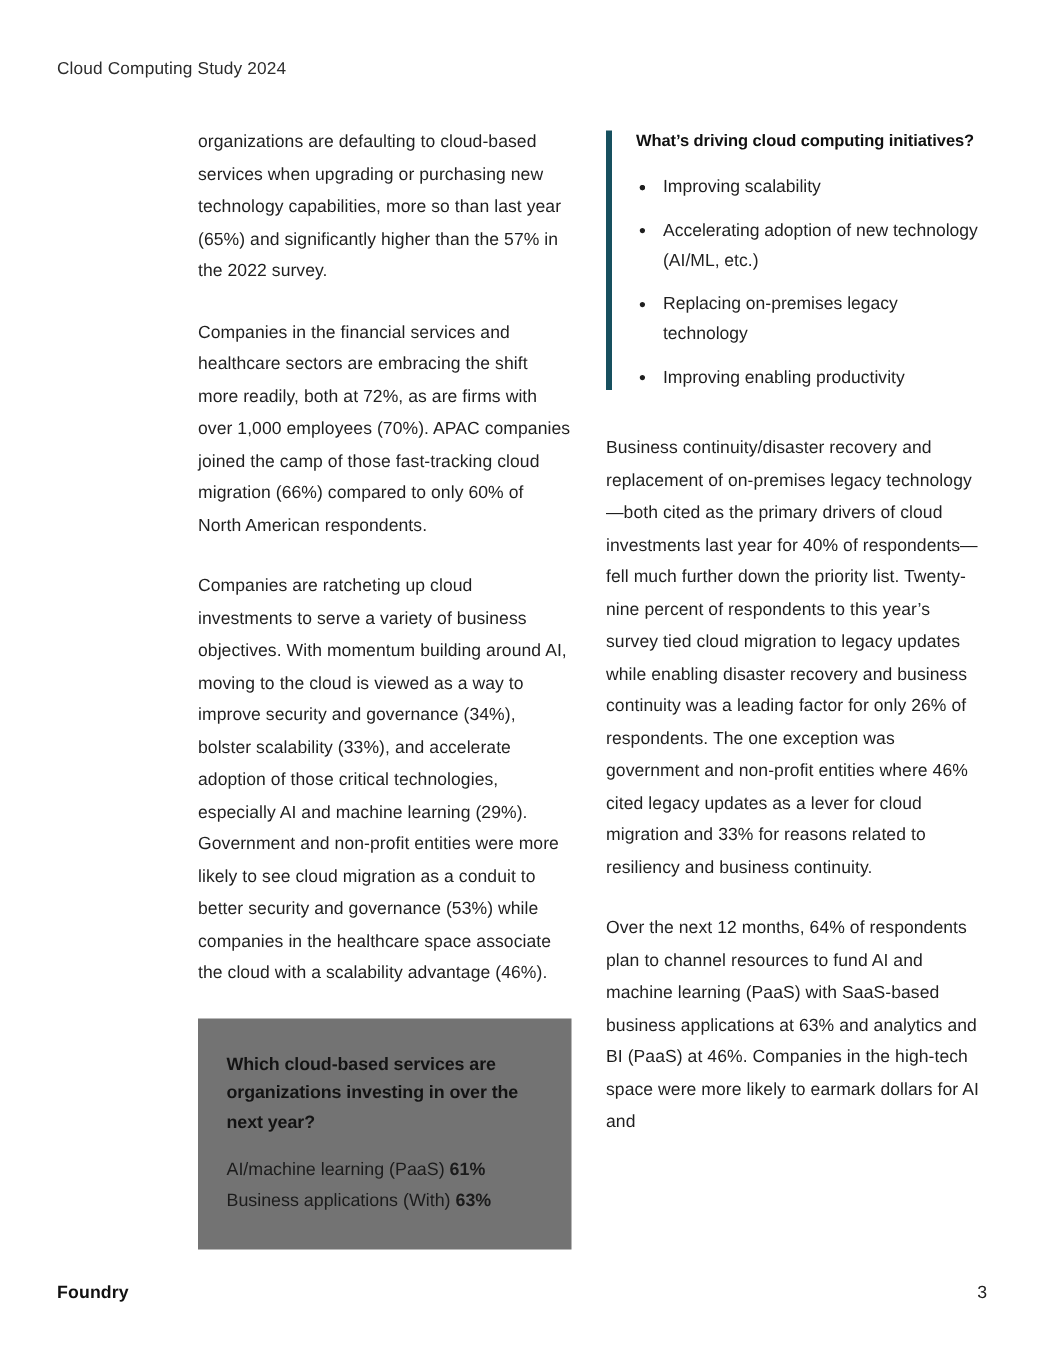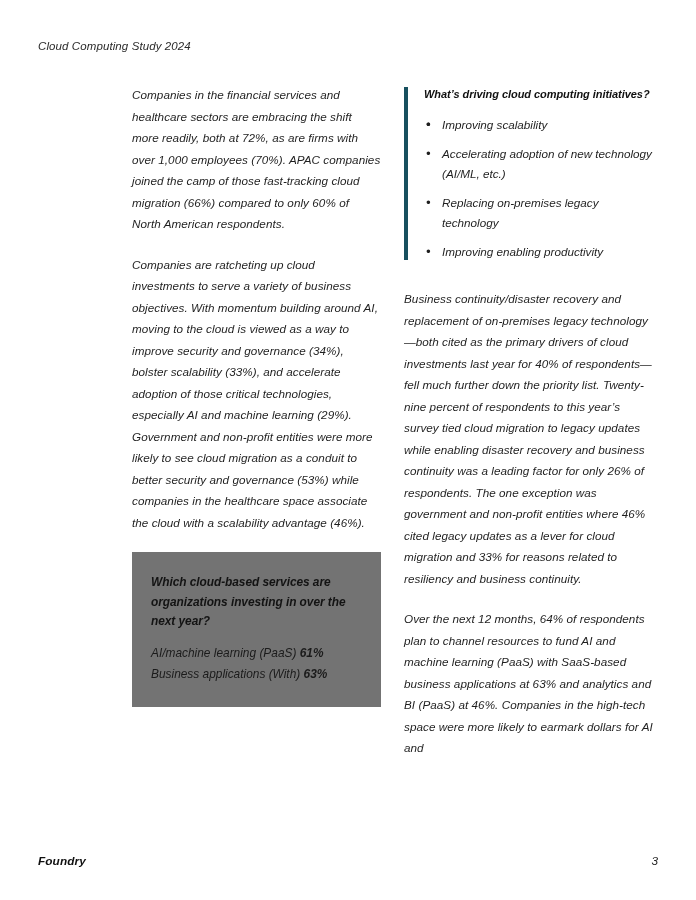--- a/index.html
+++ b/index.html
@@ -1,15 +1,15 @@
 <!DOCTYPE html>
 <html><head>
 <meta charset="utf-8">
 <style>
-  * { box-sizing: border-box; margin: 0; padding: 0; font-style: italic; }
+  * { box-sizing: border-box; margin: 0; padding: 0; }
 
   html, body {
     width: 696px;
     height: 900px;
     background: #ffffff;
   }
 
   body {
     font-family: "Liberation Sans", sans-serif;
     color: #1c1c1c;
@@ -156,20 +156,21 @@
 <body>
 
 <div class="page">
 
   <div class="running-header">Cloud Computing Study 2024</div>
 
   <div class="columns">
 
     <div class="col col-left">
 
+      <p class="body-par">organizations are defaulting to cloud-based services when upgrading or purchasing new technology capabilities, more so than last year (65%) and significantly higher than the 57% in the 2022 survey.</p>
 
       <p class="body-par">Companies in the financial services and healthcare sectors are embracing the shift more readily, both at 72%, as are firms with over 1,000 employees (70%). APAC companies joined the camp of those fast-tracking cloud migration (66%) compared to only 60% of North American respondents.</p>
 
       <p class="body-par">Companies are ratcheting up cloud investments to serve a variety of business objectives. With momentum building around AI, moving to the cloud is viewed as a way to improve security and governance (34%), bolster scalability (33%), and accelerate adoption of those critical technologies, especially AI and machine learning (29%). Government and non-profit entities were more likely to see cloud migration as a conduit to better security and governance (53%) while companies in the healthcare space associate the cloud with a scalability advantage (46%).</p>
 
       <div class="callout">
         <div class="callout-question">Which cloud-based services are organizations investing in over the next year?</div>
 
         <div class="callout-stat">
           <span>AI/machine learning (PaaS)</span>

